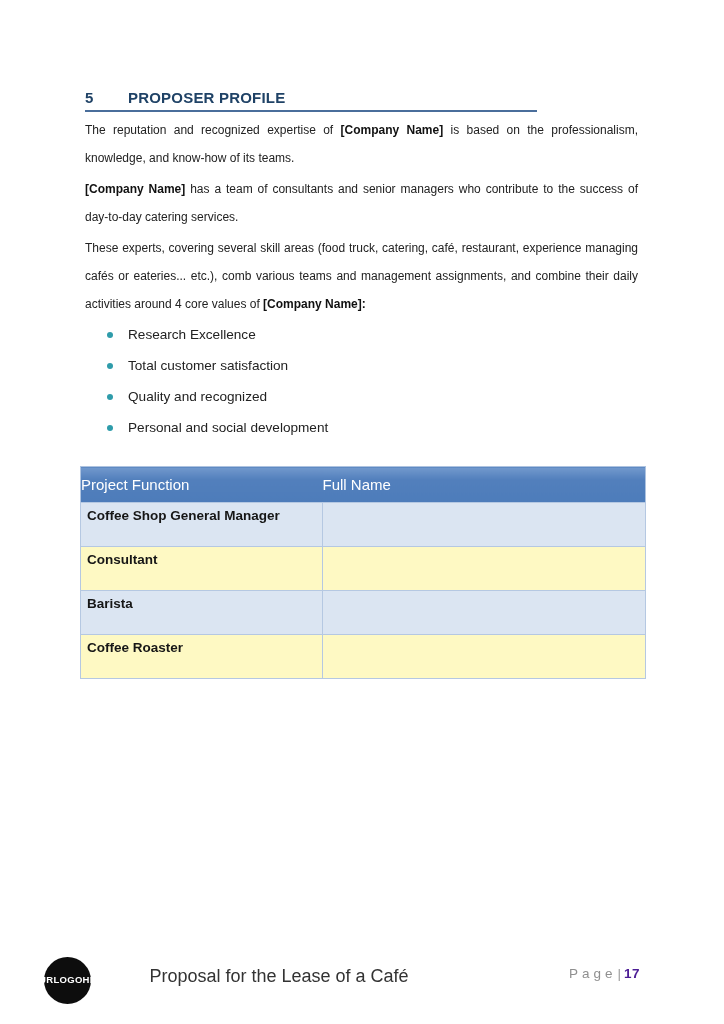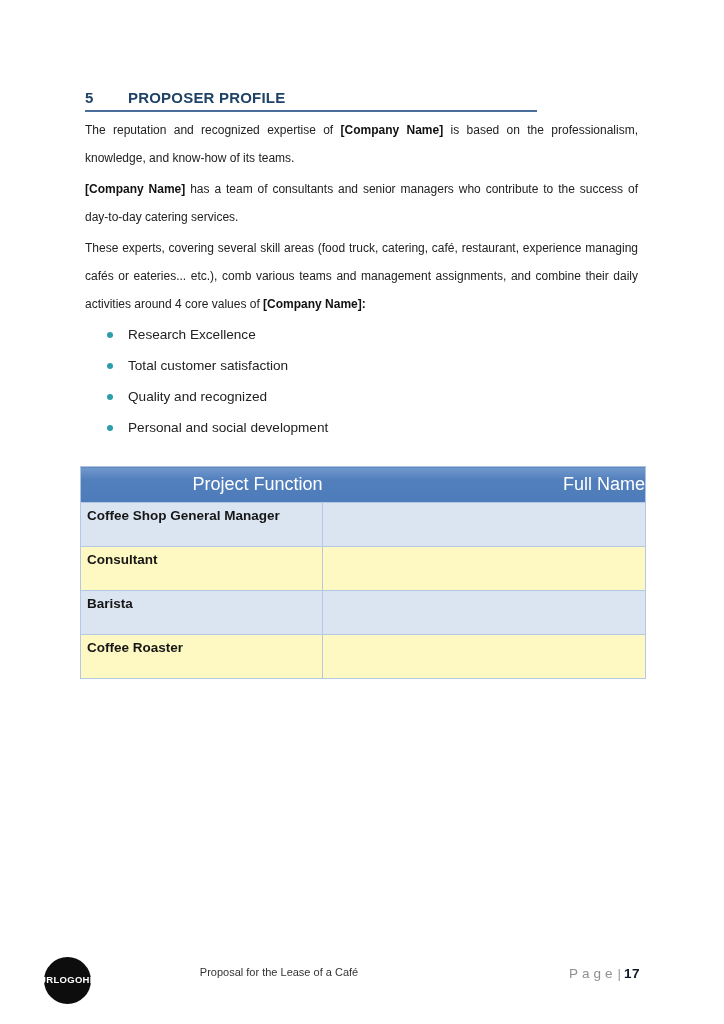--- a/index.html
+++ b/index.html
@@ -66,22 +66,22 @@
     margin:24px 0 0 -5px;
     border:1px solid #aec3e0;
   }
   table.staff col.c1 { width:242px; }
   table.staff col.c2 { width:323px; }
   table.staff thead th {
     height:36px;
     background:linear-gradient(180deg, #7299cd 0%, #527fbc 35%, #4d7cba 100%);
     color:#ffffff;
     font-weight:400;
-    font-size:18px;
-    text-align:right;
+    font-size:15px;
+    text-align:left;
     vertical-align:middle;
     border:none;
   }
   table.staff tbody td {
     height:44px;
     vertical-align:top;
     padding:5px 6px 8px 6px;
     font-size:13.5px;
     font-weight:700;
     color:#161616;
@@ -104,32 +104,32 @@
     font-size:9.5px;
     font-weight:700;
     line-height:10.5px;
     letter-spacing:0.3px;
   }
   .footer-title {
     position:absolute;
     left:0; top:966px;
     width:558px;
     text-align:center;
-    font-size:11px;
+    font-size:18px;
     color:#333333;
   }
   .footer-page {
     position:absolute;
     right:84px; top:966px;
     font-size:13.5px;
     color:#8f8f8f;
   }
   .footer-page .word { letter-spacing:4px; }
   .footer-page .sep { margin:0 3px 0 1px; color:#9a9a9a; }
-  .footer-page .num { font-weight:700; color:#0f172a; letter-spacing:0.5px; }
+  .footer-page .num { font-weight:700; color:#4c1d95; letter-spacing:0.5px; }
 </style>
 </head>
 <body>
 
 <div class="page">
   <div class="content">
 
     <div class="heading">
       <span class="num">5</span>
       <span class="ttl">PROPOSER PROFILE</span>

